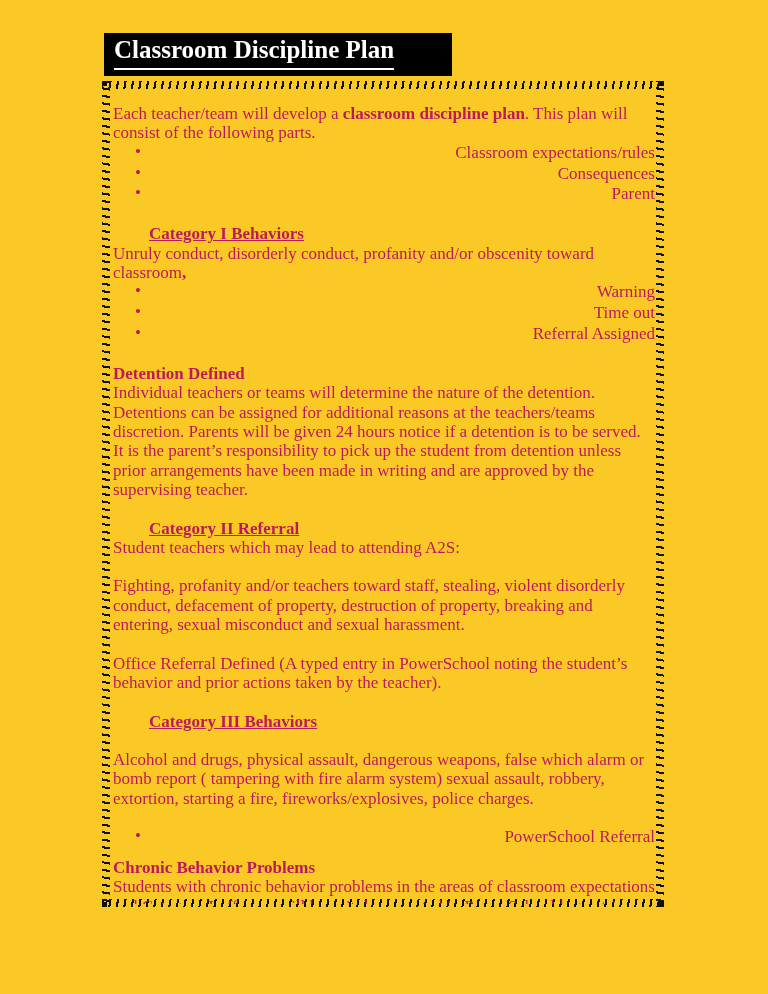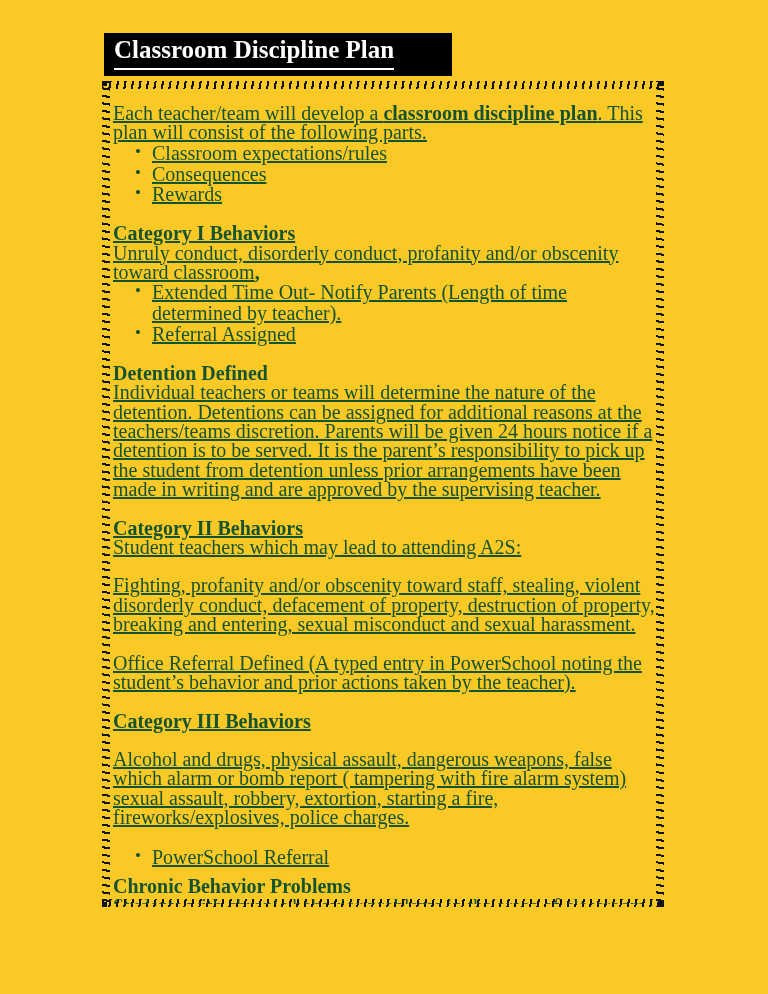--- a/index.html
+++ b/index.html
@@ -99,60 +99,61 @@
   .corner-br { right: 0; bottom: 0; }
 
   
   .content {
     position: absolute;
     left: 113px;
     top: 104px;
     width: 542px;
     height: 800px;
     overflow: hidden;
-    color: #14532d;
-    font-size: 20px;
+    color: #be185d;
+    font-size: 17px;
     line-height: 19.4px;
-    text-decoration: underline;
   }
 
   p.para {
     margin: 0;
     text-align: left;
   }
   .spacer {
     height: 19px;
   }
   .spacer-sm {
     height: 10px;
   }
 
   .head-ul {
     font-weight: bold;
     text-decoration: underline;
     display: inline-block;
+    margin-left: 36px;
   }
   .head-bold {
     font-weight: bold;
     display: inline-block;
   }
   .inline-bold {
     font-weight: bold;
   }
 
   ul.bullets {
     margin: 0;
     padding: 0;
     list-style: none;
   }
   ul.bullets li {
     position: relative;
     padding-left: 39px;
     line-height: 20.8px;
     margin: 0;
+    text-align: right;
   }
   ul.bullets li::before {
     content: "\2022";
     position: absolute;
     left: 22px;
     top: -1px;
     font-size: 17px;
     line-height: 20.8px;
   }
 </style>
@@ -177,46 +178,47 @@
     <div class="art-corner corner-br"></div>
   </div>
 
   <div class="content">
 
     <p class="para"><span>Each teacher/team will develop a </span><span class="inline-bold">classroom discipline plan</span><span>.  This plan will consist of the following parts.</span></p>
 
     <ul class="bullets">
       <li>Classroom expectations/rules</li>
       <li>Consequences</li>
-      <li>Rewards</li>
+      <li>Parent</li>
     </ul>
 
     <div class="spacer"></div>
 
     <p class="para"><span class="head-ul">Category I Behaviors</span></p>
     <p class="para"><span>Unruly conduct, disorderly conduct, profanity and/or obscenity toward classroom</span><span class="inline-bold">,</span></p>
 
     <ul class="bullets">
-      <li>Extended Time Out- Notify Parents (Length of time determined by teacher).</li>
+      <li>Warning</li>
+      <li>Time out</li>
       <li>Referral Assigned</li>
     </ul>
 
     <div class="spacer"></div>
 
     <p class="para"><span class="head-bold">Detention Defined</span></p>
     <p class="para">Individual teachers or teams will determine the nature of the detention.  Detentions can be assigned for additional reasons at the teachers/teams discretion.  Parents will be given 24 hours notice if a detention is to be served.  It is the parent’s responsibility to pick up the student from detention unless prior arrangements have been made in writing and are approved by the supervising teacher.</p>
 
     <div class="spacer"></div>
 
-    <p class="para"><span class="head-ul">Category II Behaviors</span></p>
+    <p class="para"><span class="head-ul">Category II Referral</span></p>
     <p class="para">Student teachers which may lead to attending A2S:</p>
 
     <div class="spacer"></div>
 
-    <p class="para">Fighting, profanity and/or obscenity toward staff, stealing, violent disorderly conduct, defacement of property, destruction of property, breaking and entering, sexual misconduct and sexual harassment.</p>
+    <p class="para">Fighting, profanity and/or teachers toward staff, stealing, violent disorderly conduct, defacement of property, destruction of property, breaking and entering, sexual misconduct and sexual harassment.</p>
 
     <div class="spacer"></div>
 
     <p class="para">Office Referral Defined (A typed entry in PowerSchool noting the student’s behavior and prior actions taken by the teacher).</p>
 
     <div class="spacer"></div>
 
     <p class="para"><span class="head-ul">Category III Behaviors</span></p>
 
     <div class="spacer"></div>

